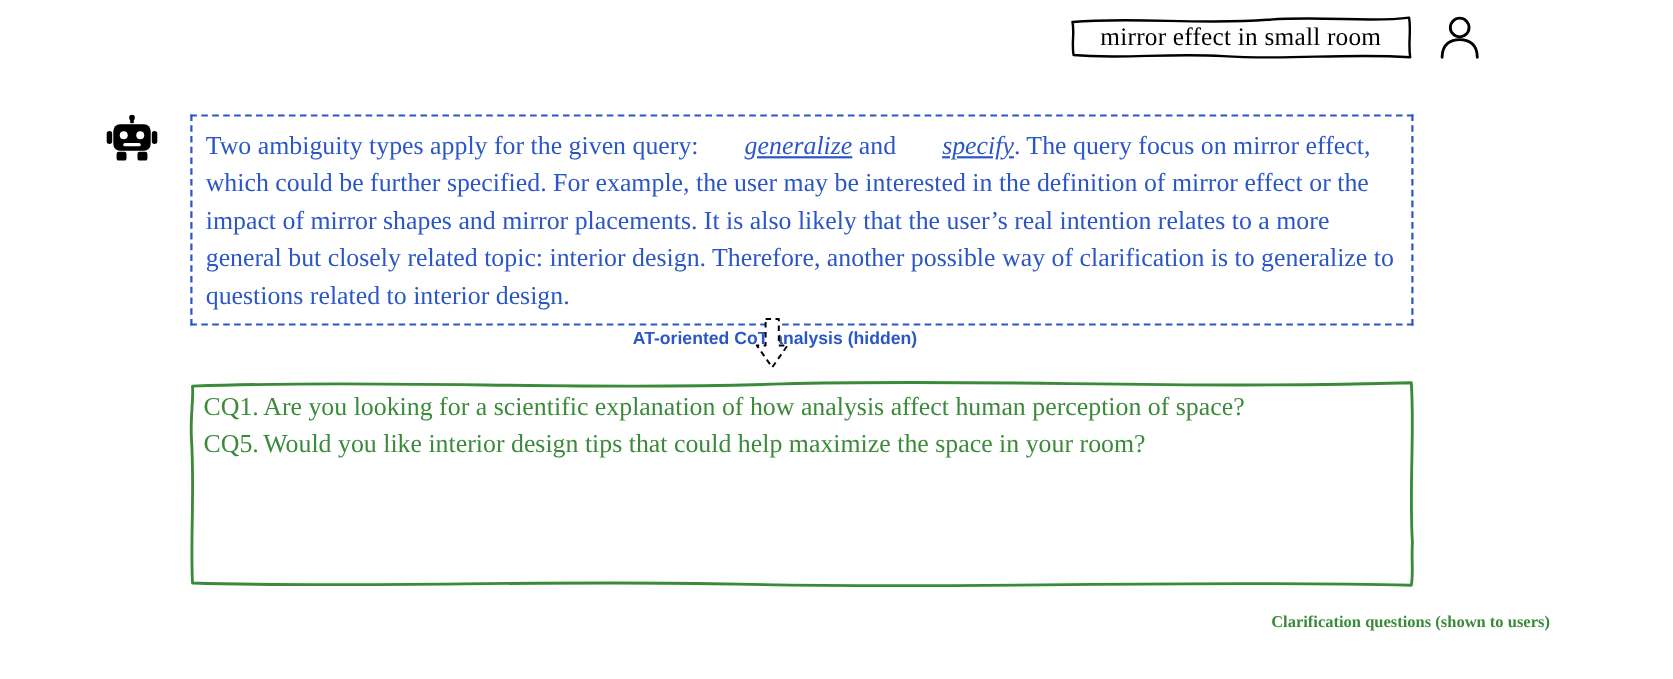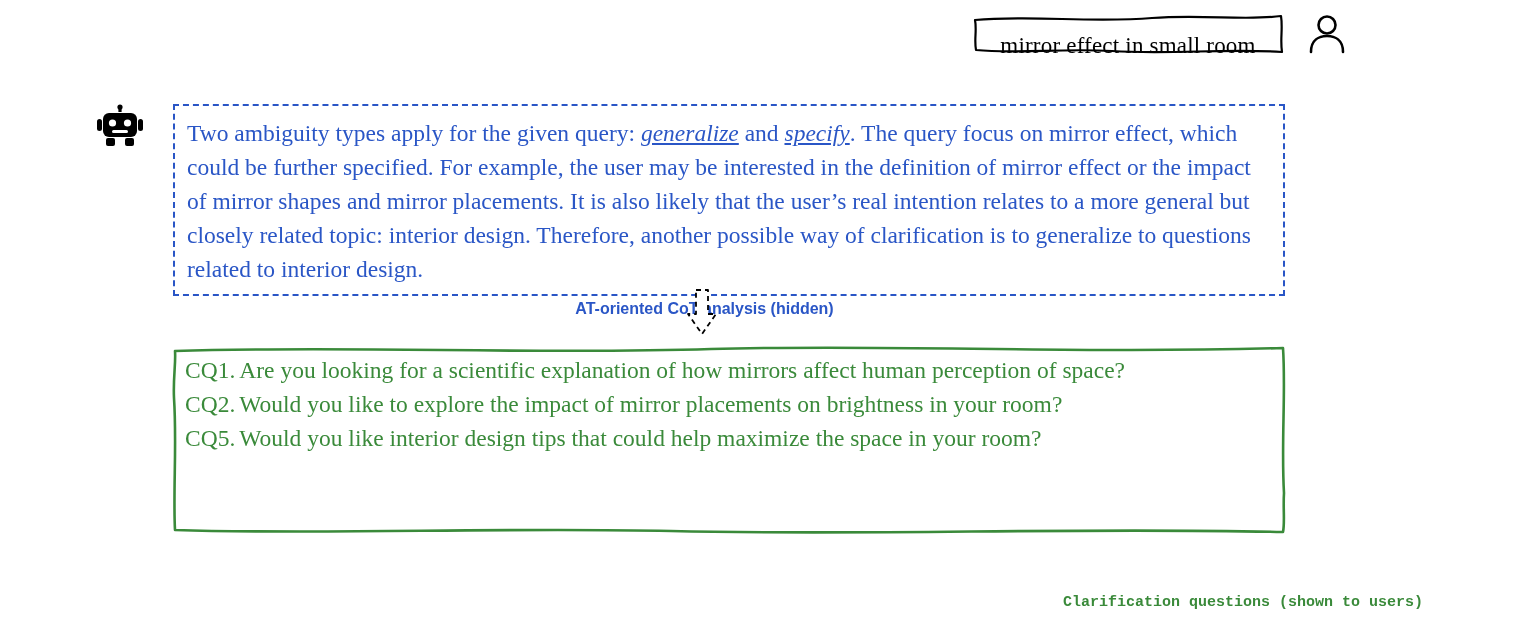--- a/index.html
+++ b/index.html
@@ -24,21 +24,21 @@
     height: 44px;
   }
   #query-bubble svg {
     position: absolute;
     left: 0;
     top: 0;
   }
   #query-text {
     position: absolute;
     left: 0;
-    top: 12px;
+    top: 0;
     width: 312px;
     height: 44px;
     display: flex;
     align-items: center;
     justify-content: center;
     font-family: "Liberation Serif", serif;
     font-size: 23px;
     color: #000000;
     letter-spacing: 0.2px;
   }
@@ -75,20 +75,21 @@
   #cot-text {
     font-family: "Liberation Serif", serif;
     font-size: 23.5px;
     line-height: 34px;
     color: #2a56c6;
     text-align: left;
   }
   #cot-text .it {
     font-style: italic;
     text-decoration: underline;
+    margin-left: 36px;
   }
   #cot-label {
     position: absolute;
     left: 0;
     top: 300px;
     width: 1409px;
     text-align: center;
     font-family: "Liberation Sans", sans-serif;
     font-size: 16px;
     font-weight: bold;
@@ -126,29 +127,28 @@
   .cq-line {
     font-family: "Liberation Serif", serif;
     font-size: 23.5px;
     line-height: 34px;
     color: #3a8a3a;
     white-space: nowrap;
   }
   .cq-id { margin-right: 4px; }
   #cq-label {
     position: absolute;
-    left: 14px;
+    left: 0;
     top: 558px;
     width: 1409px;
     text-align: right;
-    font-family: Liberation Mono, monospace;
+    font-family: Liberation Serif, serif;
     font-size: 15px;
     font-weight: bold;
     color: #3a8a3a;
-    margin-top: 36px;
   }
 </style>
 </head>
 <body>
 
 <div id="query-bubble">
   <svg width="312" height="44" viewBox="0 0 312 44">
     <path d="M3,8 C60,3 120,11 180,6 C230,2 275,9 309,4 C311,16 308,28 310,40 C250,36 200,43 140,39 C90,36 45,42 4,38 C2,28 5,18 3,8 Z" fill="#ffffff" stroke="#000000" stroke-width="2.2" stroke-linejoin="round"></path>
   </svg>
   <div id="query-text">mirror effect in small room</div>
@@ -189,23 +189,20 @@
 
 <div id="cq-box">
   <svg width="1116" height="194" viewBox="0 0 1116 194">
     <path d="M4,8 C180,2 360,12 540,6 C720,1 900,11 1112,5
              C1115,50 1110,100 1113,150 C1112,165 1114,180 1112,189
              C900,184 700,193 500,188 C320,184 160,192 4,187
              C2,150 6,100 3,55 C2,35 5,20 4,8 Z" fill="#ffffff" stroke="#3a8a3a" stroke-width="2.6" stroke-linejoin="round"></path>
   </svg>
   <div id="cq-list">
     <div class="cq-line">
-      <span class="cq-id">CQ1.</span><span>Are you looking for a scientific explanation of how mirrors affect human perception of space?</span>
-    </div>
-    <div class="cq-line">
-      <span class="cq-id">CQ2.</span><span>Would you like to explore the impact of mirror placements on brightness in your room?</span>
+      <span class="cq-id">CQ1.</span><span>Are you looking for a scientific explanation of how analysis affect human perception of space?</span>
     </div>
     <div class="cq-line">
       <span class="cq-id">CQ5.</span><span>Would you like interior design tips that could help maximize the space in your room?</span>
     </div>
   </div>
 </div>
 <div id="cq-label">Clarification questions (shown to users)</div>
 
 </body></html>

